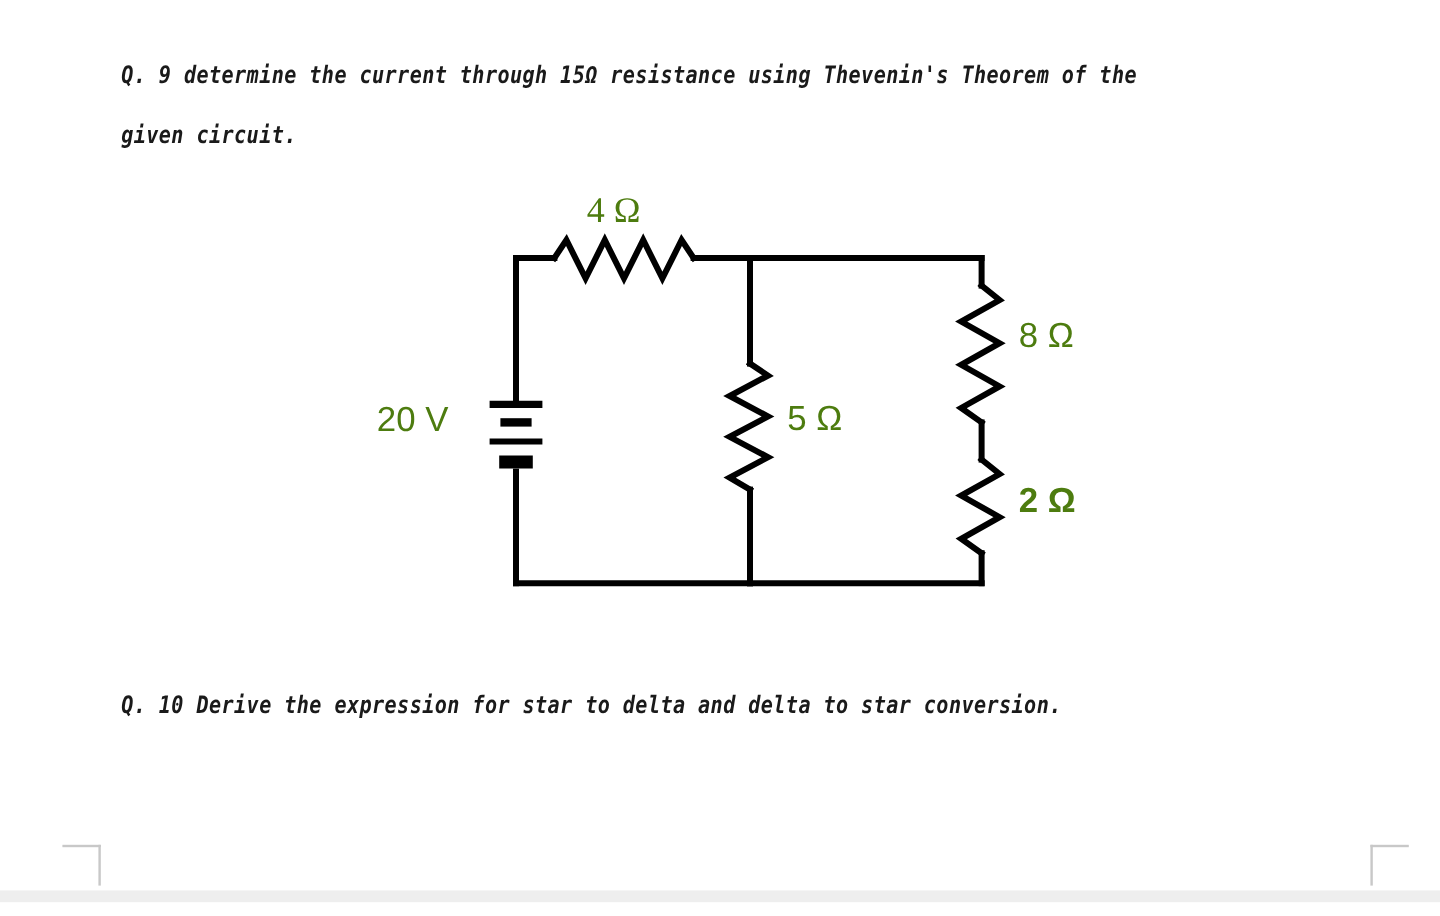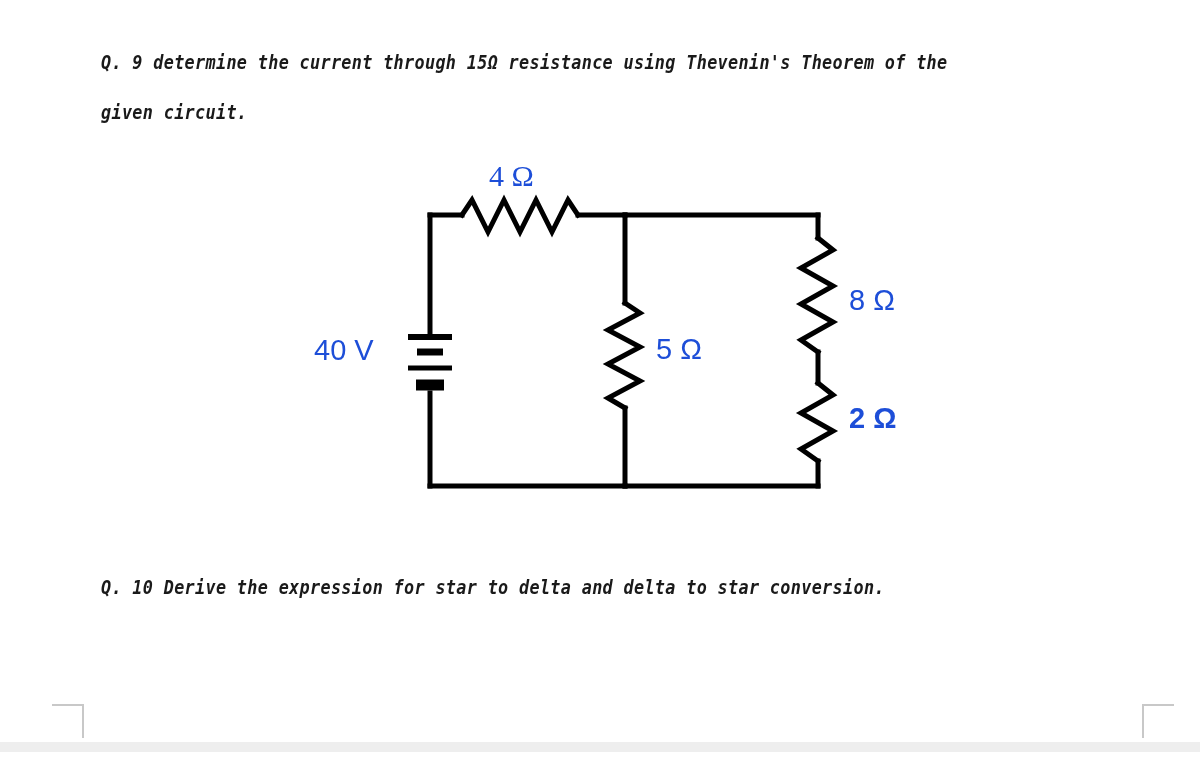--- a/index.html
+++ b/index.html
@@ -67,36 +67,36 @@
   }
   #circuit-svg {
     display: block;
     width: 720px;
     height: 380px;
   }
 
   
   .clabel {
     position: absolute;
-    color: #1d4ed8;
+    color: #4d7c0f;
     white-space: nowrap;
     line-height: 1;
   }
   .clabel-sans {
     font-family: "Liberation Sans", sans-serif;
     font-size: 29px;
   }
   .clabel-serif {
     font-family: "Liberation Serif", serif;
     font-size: 30px;
   }
   #label-r4   { left: 489px; top: 161px; }
   #label-src  { left: 314px; top: 336px; }
   #label-r15  { left: 656px; top: 335px; }
-  #label-r8   { left: 849px; top: 266px; margin-top: 20px; }
+  #label-r8   { left: 849px; top: 266px; }
   #label-r2   { left: 849px; top: 404px; font-weight: bold; }
 
   
   .corner-mark {
     position: absolute;
     width: 30px;
     height: 32px;
   }
   #corner-mark-left {
     left: 52px;
@@ -160,21 +160,21 @@
       <g stroke="#000000" stroke-linecap="butt">
         <line x1="158" y1="197" x2="202" y2="197" stroke-width="6"></line>
         <line x1="167" y1="212" x2="193" y2="212" stroke-width="7"></line>
         <line x1="158" y1="228" x2="202" y2="228" stroke-width="5"></line>
         <line x1="166" y1="245" x2="194" y2="245" stroke-width="11"></line>
       </g>
     </svg>
 
     <span class="clabel clabel-serif" id="label-r4" style="left:239px; top:21px;">4 Ω</span>
 
-    <span class="clabel clabel-sans" id="label-src" style="left:64px; top:196px;">40 V</span>
+    <span class="clabel clabel-sans" id="label-src" style="left:64px; top:196px;">20 V</span>
 
     <span class="clabel clabel-sans" id="label-r15" style="left:406px; top:195px;">5 Ω</span>
 
     <span class="clabel clabel-sans" id="label-r8" style="left:599px; top:126px;">8 Ω</span>
 
     <span class="clabel clabel-sans" id="label-r2" style="left:599px; top:264px;">2 Ω</span>
   </div>
 
   <div class="qtext" id="q10-line">Q. 10 Derive the expression for star to delta and delta to star conversion.</div>
 

